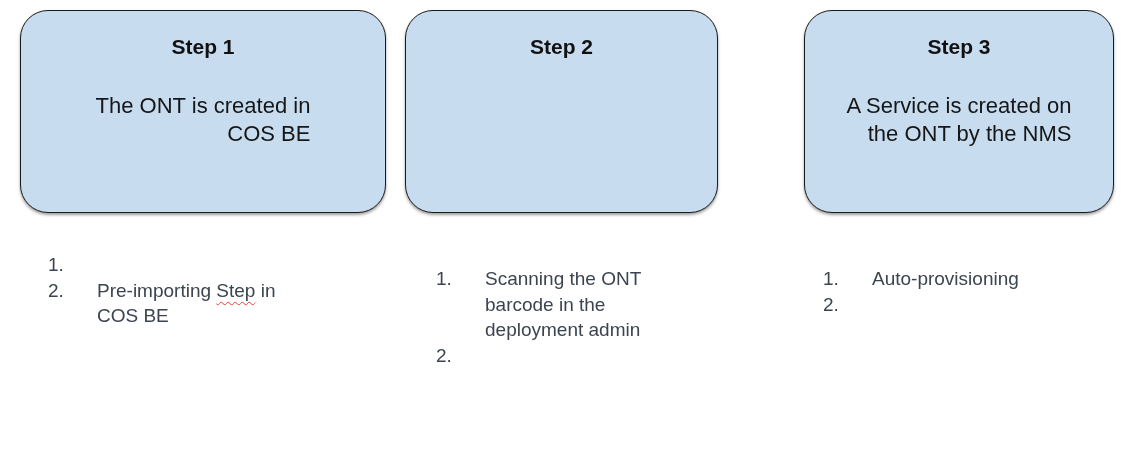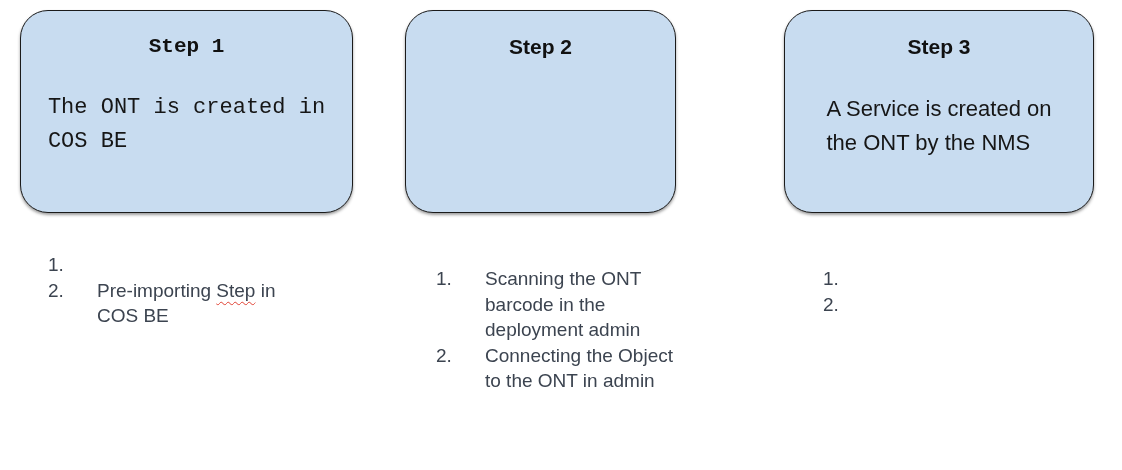--- a/index.html
+++ b/index.html
@@ -21,35 +21,35 @@
     height: 203px;
     background: #c8dcf0;
     border: 1.5px solid #1b1b1b;
     border-radius: 28px;
     box-shadow: 0 2px 3px rgba(40,40,40,0.45);
     display: flex;
     flex-direction: column;
     align-items: center;
     padding-top: 24px;
   }
-  .box-1 { left: 20px;  width: 333px; font-family: Liberation Mono, monospace; }
-  .box-2 { left: 405px; width: 271px; }
-  .box-3 { left: 784px; width: 310px; }
+  .box-1 { left: 20px;  width: 366px; }
+  .box-2 { left: 405px; width: 313px; }
+  .box-3 { left: 804px; width: 310px; }
   .step-title {
     font-size: 21px;
     font-weight: bold;
     color: #111111;
     text-align: center;
   }
   .step-body {
     margin-top: 33px;
     font-size: 22px;
-    line-height: 34px;
+    line-height: 28px;
     color: #161616;
-    text-align: left;
+    text-align: right;
     white-space: pre-line;
   }
   .step-list {
     position: absolute;
     font-size: 19px;
     line-height: 25.5px;
     color: #3c4450;
   }
   .list-1 { left: 48px;  top: 252px; }
   .list-2 { left: 436px; top: 266px; }
@@ -91,32 +91,31 @@
   </div>
   <div class="step-list list-2">
     <div class="list-row">
       <span class="list-num">1.</span>
       <span class="list-txt">Scanning the ONT
 barcode in the
 deployment admin</span>
     </div>
     <div class="list-row">
       <span class="list-num">2.</span>
-      <span class="list-txt">Connecting the Object
-to the ONT in admin</span>
     </div>
   </div>
 
   <div class="step-box box-3">
     <div class="step-title">Step 3</div>
     <div class="step-body">A Service is created on
 the ONT by the NMS</div>
   </div>
   <div class="step-list list-3">
     <div class="list-row">
       <span class="list-num">1.</span>
+      <span class="list-txt">Auto-provisioning</span>
     </div>
     <div class="list-row">
       <span class="list-num">2.</span>
     </div>
   </div>
 
 </div>
 
 </body></html>

